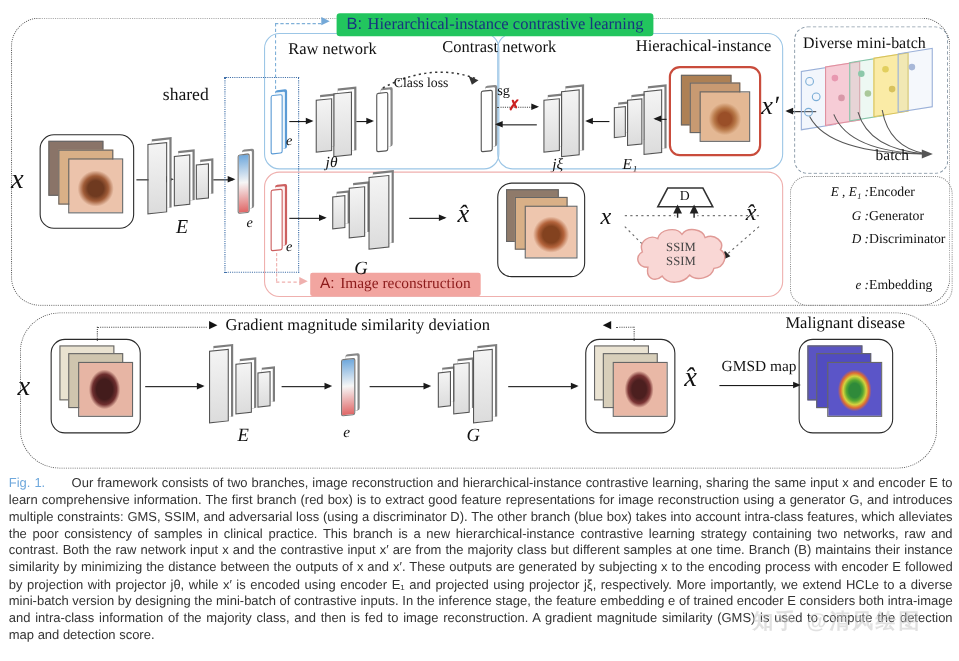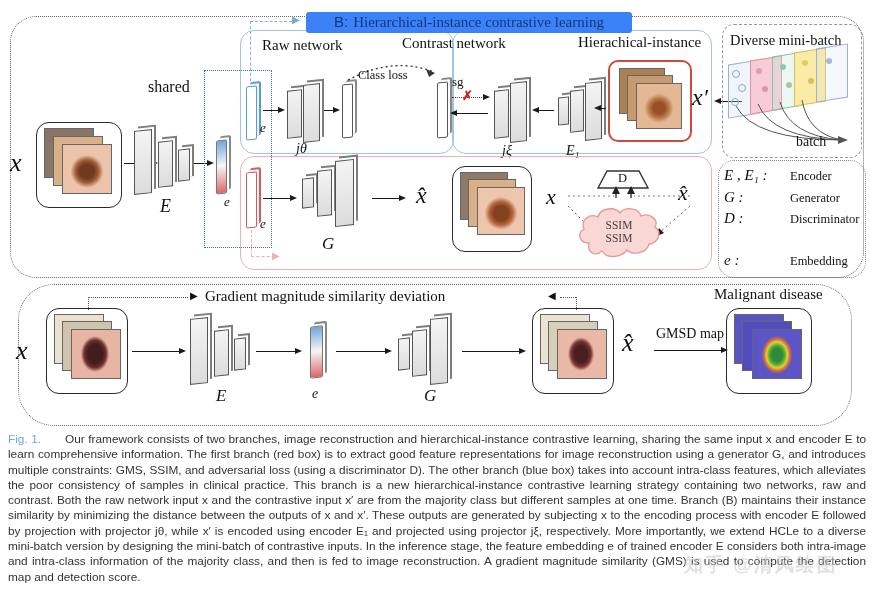--- a/index.html
+++ b/index.html
@@ -13,21 +13,21 @@
   .dotbox{position:absolute;border:1.4px dotted #666;border-radius:26px;}
   .bluebox{position:absolute;border:1.5px solid #9cc6e6;border-radius:14px;background:transparent;}
   .redbox{position:absolute;border:1.5px solid #efb0ae;border-radius:14px;}
   .sharedbox{position:absolute;border:1.6px dotted #3f6fa8;}
   .mbbox{position:absolute;border:1.4px dashed #8a9aa8;border-radius:12px;}
   .legbox{position:absolute;border:1.4px dotted #888;border-radius:16px;}
   .hierbox{position:absolute;border:2px solid #c94c3c;border-radius:10px;}
   .imgframe{position:absolute;border:1.5px solid #2a2a2a;border-radius:13px;}
 
   
-  .bhdr{position:absolute;background:#3b82f6;border-radius:3px;padding:1px 28px 2px;
+  .bhdr{position:absolute;background:#22c55e;border-radius:3px;padding:1px 9px 2px;
         color:#17357e;font-size:15px;white-space:nowrap;}
   .ahdr{position:absolute;background:#f2a5a0;border-radius:2px;padding:1px 9px 2px;
         color:#8b1a1a;font-size:14px;white-space:nowrap;}
   .bhdr .tag,.ahdr .tag{font-family:"Liberation Sans",sans-serif;margin-right:5px;}
 
   
   .plate{position:absolute;background:linear-gradient(#f4f4f4,#dcdcdc);border:1px solid #555;
          box-shadow:3px -3px 0 -1px #fff,4px -4px 0 0 #7d7d7d;transform:skewY(-6deg);}
   .vbar{position:absolute;width:9px;background:#fff;border:1.6px solid #555;border-radius:2px;
         box-shadow:3px -3px 0 -1px #fff,4px -4px 0 0 #888;transform:skewY(-6deg);}
@@ -47,21 +47,21 @@
   .dl-h{position:absolute;border-top:1.4px dotted #555;}
   .dl-v{position:absolute;border-left:1.4px dotted #555;}
   .dsh-v-blue{position:absolute;border-left:1.4px dashed #7fb0d8;}
   .dsh-h-blue{position:absolute;border-top:1.4px dashed #7fb0d8;}
   .dsh-v-pink{position:absolute;border-left:1.4px dashed #efb0ae;}
   .dsh-h-pink{position:absolute;border-top:1.4px dashed #efb0ae;}
   .tri{position:absolute;font-size:10px;line-height:10px;}
 
   .lbl{position:absolute;white-space:nowrap;}
   .lg-row{position:absolute;left:724px;width:136px;display:flex;align-items:baseline;}
-  .lg-sym{width:66px;text-align:left;font-style:italic;font-size:15px;
+  .lg-sym{width:66px;text-align:right;font-style:italic;font-size:12px;
           font-family:"Liberation Serif",serif;}
   .lg-term{flex:1;font-size:12.5px;font-family:"Liberation Serif",serif;font-style:normal;text-align:left;}
 
   .panel{position:absolute;width:30px;height:52px;transform:skewY(-9deg);border:1.2px solid;}
   .dot{position:absolute;width:6px;height:6px;border-radius:50%;}
 
   .caption{position:absolute;left:8px;top:432px;width:858px;text-align:justify;
            font-family:"Liberation Sans","DejaVu Sans",sans-serif;font-size:11.8px;
            line-height:15.3px;color:#333;}
   .caption .figtag{color:#6fa8dc;padding-right:24px;}
@@ -188,20 +188,23 @@
     <span class="lg-sym">e    :</span>
     <span class="lg-term">Embedding</span>
   </div>
 
   <div class="redbox" style="left:240px;top:156px;width:470px;height:112px;"></div>
   <div class="vbar red" style="left:246px;top:172px;height:54px;"></div>
   <div class="lbl math" style="left:260px;top:216px;font-size:13px;">e</div>
   <div class="dsh-v-pink" style="left:251px;top:230px;height:26px;"></div>
   <div class="dsh-h-pink" style="left:251px;top:256px;width:24px;"></div>
   <span class="tri" style="left:272px;top:251px;color:#efb0ae;">▶</span>
+  <div class="ahdr ser" style="left:282px;top:248px;">
+    <span class="tag">A:</span><span>Image reconstruction</span>
+  </div>
   <div class="arr" style="left:263px;top:198px;width:32px;"></div>
   <div class="plate" style="left:302px;top:178px;width:10px;height:28px;"></div>
   <div class="plate" style="left:317px;top:170px;width:13px;height:44px;"></div>
   <div class="plate" style="left:335px;top:160px;width:17px;height:64px;"></div>
   <div class="lbl math" style="left:322px;top:234px;font-size:17px;">G</div>
   <div class="arr" style="left:372px;top:198px;width:32px;"></div>
   <div class="lbl math" style="left:416px;top:182px;font-size:24px;">x̂</div>
   <div class="imgframe" style="left:452px;top:166px;width:78px;height:84px;">
     <div class="sq" style="left:7px;top:5px;width:46px;height:46px;background:#8f7a6a;"></div>
     <div class="sq" style="left:15px;top:12px;width:46px;height:46px;background:#d9b087;"></div>

